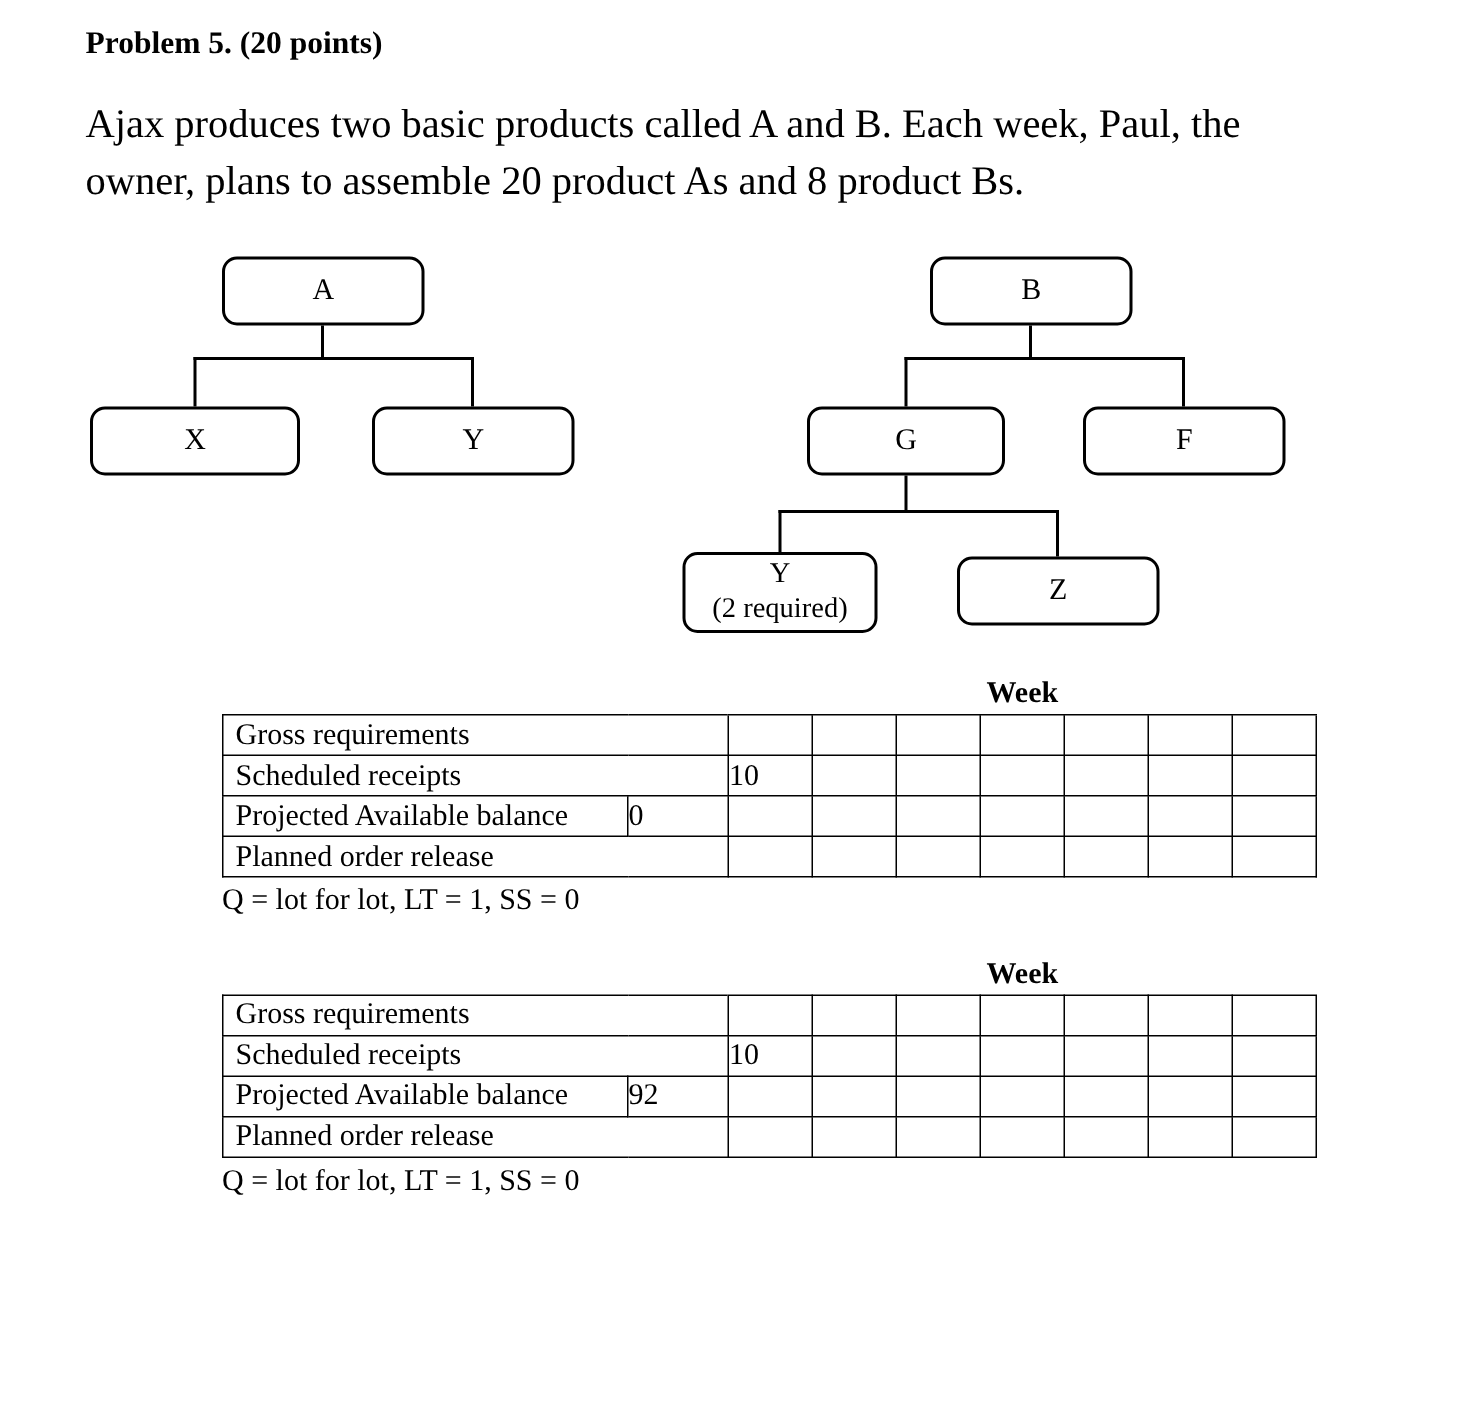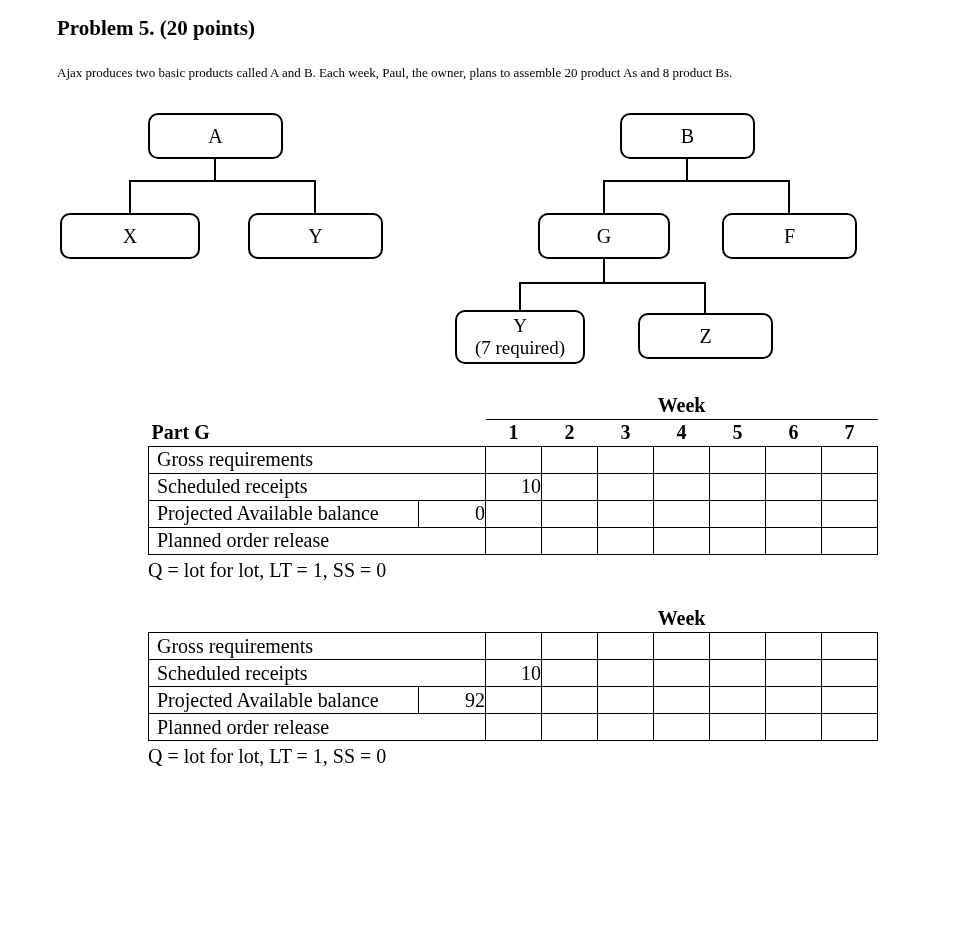--- a/index.html
+++ b/index.html
@@ -2,21 +2,21 @@
 <html><head>
 <meta charset="utf-8">
 <style>
   * { box-sizing: border-box; }
   html, body { margin: 0; padding: 0; background: #ffffff; }
   .page {
     width: 972px; height: 946px; background: #fff; color: #000;
     font-family: "Liberation Serif", serif; position: relative; overflow: hidden;
   }
   .title { margin: 0; padding: 16px 12px 0 57px; font-size: 21px; font-weight: bold; }
-  .para { margin: 23px 48px 0 57px; font-size: 13px; line-height: 1.4; max-width: 832px; }
+  .para { margin: 23px 48px 0 57px; font-size: 27px; line-height: 1.4; max-width: 832px; }
 
   
   .diagram { position: relative; height: 262px; margin-top: 24px; }
   .node {
     position: absolute; border: 2px solid #000; border-radius: 10px; background: #fff;
     display: flex; align-items: center; justify-content: center; font-size: 20px;
   }
   .node .stack { display: flex; flex-direction: column; align-items: center; line-height: 1.18; font-size: 19px; }
   .hline, .vline { position: absolute; background: #000; }
   .hline { height: 2px; }
@@ -27,21 +27,21 @@
   table.mrp { border-collapse: collapse; table-layout: fixed; width: 729px; font-size: 20px; }
   .mrp th, .mrp td { padding: 0; height: 27px; overflow: hidden; white-space: nowrap; }
   .mrp thead th { font-weight: bold; }
   .mrp th.spacer { border: none; }
   .mrp th.week-span { text-align: center; border-bottom: 1.5px solid #000; height: 26px; }
   .mrp tr.nums th { border-bottom: 1.5px solid #000; }
   .mrp th.part { text-align: left; padding-left: 3px; }
   .mrp th.wk-num { text-align: center; }
   .mrp tbody td { border: 1.5px solid #000; }
   .mrp td.label { padding-left: 8px; margin-top: 28px; }
-  .mrp td.init, .mrp td.wk { text-align: right; }
+  .mrp td.init, .mrp td.wk { text-align: left; }
   .footnote { font-size: 20px; margin: 4px 0 0 0; }
 </style>
 </head>
 <body>
 
 <div class="page">
 
   <h1 class="title">Problem 5. (20 points)</h1>
 
   <p class="para">Ajax produces two basic products called A and B. Each week, Paul, the owner, plans to assemble 20 product As and 8 product Bs.</p>
@@ -77,21 +77,21 @@
       <span>F</span>
     </div>
 
     <div class="vline" style="left:603px; top:153px; height:25px;"></div>
     <div class="hline" style="left:519px; top:176px; width:187px;"></div>
     <div class="vline" style="left:519px; top:176px; height:28px;"></div>
     <div class="vline" style="left:704px; top:176px; height:31px;"></div>
     <div class="node" style="left:455px; top:204px; width:130px; height:54px;">
       <span class="stack">
         <span>Y</span>
-        <span>(7 required)</span>
+        <span>(2 required)</span>
       </span>
     </div>
     <div class="node" style="left:638px; top:207px; width:135px; height:46px;">
       <span>Z</span>
     </div>
   </div>
 
   <div class="mrp-block">
     <table class="mrp">
       <colgroup>
@@ -103,30 +103,20 @@
           <col style="width:56px;">
         <col style="width:56px;">
           <col style="width:56px;">
           <col style="width:56px;">
       </colgroup>
       <thead>
         <tr>
           <th class="spacer" colspan="2"></th>
           <th class="week-span" colspan="7">Week</th>
         </tr>
-        <tr class="nums">
-          <th class="part" colspan="2">Part G</th>
-          <th class="wk-num">1</th>
-          <th class="wk-num">2</th>
-          <th class="wk-num">3</th>
-          <th class="wk-num">4</th>
-          <th class="wk-num">5</th>
-          <th class="wk-num">6</th>
-          <th class="wk-num">7</th>
-        </tr>
       </thead>
       <tbody>
         <tr>
           <td class="label" colspan="2">Gross requirements</td>
           <td class="wk"></td>
           <td class="wk"></td>
           <td class="wk"></td>
           <td class="wk"></td>
           <td class="wk"></td>
           <td class="wk"></td>

